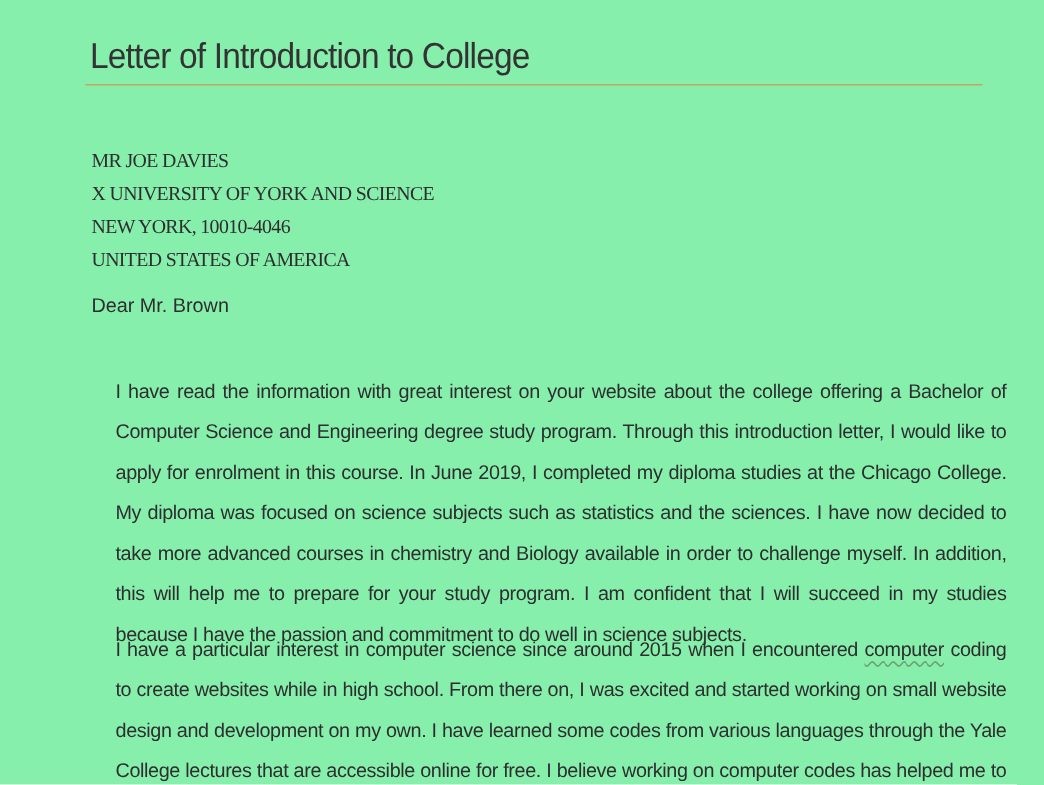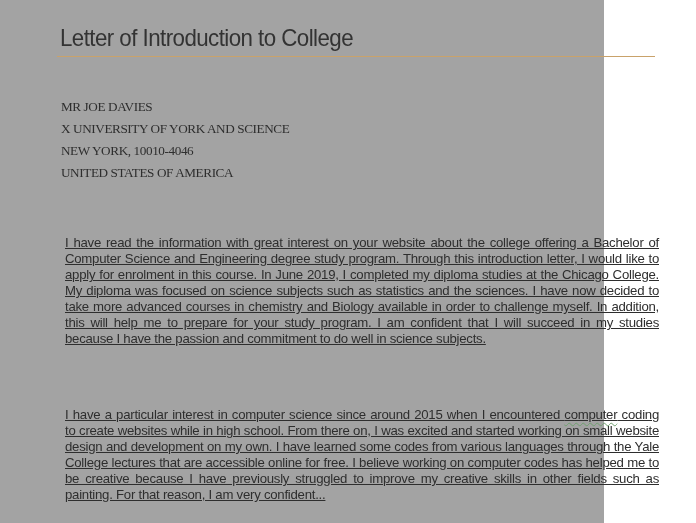--- a/index.html
+++ b/index.html
@@ -12,23 +12,23 @@
       height: 523px;
       overflow: hidden;
       position: relative;
       font-family: "Liberation Sans", "DejaVu Sans", sans-serif;
       color: #2b2b2b;
     }
     .page {
       position: absolute;
       left: 0;
       top: 0;
-      width: 604px;
+      width: 696px;
       height: 523px;
-      background: #a3a3a3;
+      background: #86efac;
     }
     .title {
       position: absolute;
       left: 60px;
       top: 24px;
       font-size: 24px;
       font-weight: normal;
       letter-spacing: -0.6px;
       color: #333333;
       margin: 0;
@@ -64,27 +64,26 @@
       font-size: 13.2px;
       line-height: 22px;
       white-space: nowrap;
       color: #2e2e2e;
     }
     .para {
       position: absolute;
       left: 61px;
       width: 594px;
       font-size: 13.2px;
-      line-height: 16px;
+      line-height: 27px;
       text-align: justify;
       text-align-last: left;
       color: #2e2e2e;
-      margin: 4px;
+      margin: 16px;
       letter-spacing: -0.25px;
-      text-decoration: underline;
     }
     .para.p1 { top: 231px; }
     .para.p2 { top: 403px; }
     .spell {
       text-decoration: underline wavy #6fa06f;
       text-decoration-thickness: 1px;
       text-underline-offset: 3px;
     }
   </style>
 </head>
@@ -95,18 +94,19 @@
   <h1 class="title">Letter of Introduction to College</h1>
   <div class="title-rule"></div>
 
   <div class="address">
     <div>MR JOE DAVIES</div>
     <div>X UNIVERSITY OF YORK AND SCIENCE</div>
     <div>NEW YORK, 10010-4046</div>
     <div>UNITED STATES OF AMERICA</div>
   </div>
 
+  <div class="salutation">Dear Mr. Brown</div>
 
   <p class="para p1">I have read the information with great interest on your website about the college offering a Bachelor of Computer Science and Engineering degree study program. Through this introduction letter, I would like to apply for enrolment in this course. In June 2019, I completed my diploma studies at the Chicago College. My diploma was focused on science subjects such as statistics and the sciences. I have now decided to take more advanced courses in chemistry and Biology available in order to challenge myself. In addition, this will help me to prepare for your study program. I am confident that I will succeed in my studies because I have the passion and commitment to do well in science subjects.</p>
 
   <p class="para p2"><span>I have a particular interest in computer science since around 2015 when I encountered </span><span class="spell">computer</span><span> coding to create websites while in high school. From there on, I was excited and started working on small website design and development on my own. I have learned some codes from various languages through the Yale College lectures that are accessible online for free. I believe working on computer codes has helped me to be creative because I have previously struggled to improve my creative skills in other fields such as painting. For that reason, I am very confident...</span></p>
 
 </div>
 
 </body></html>

